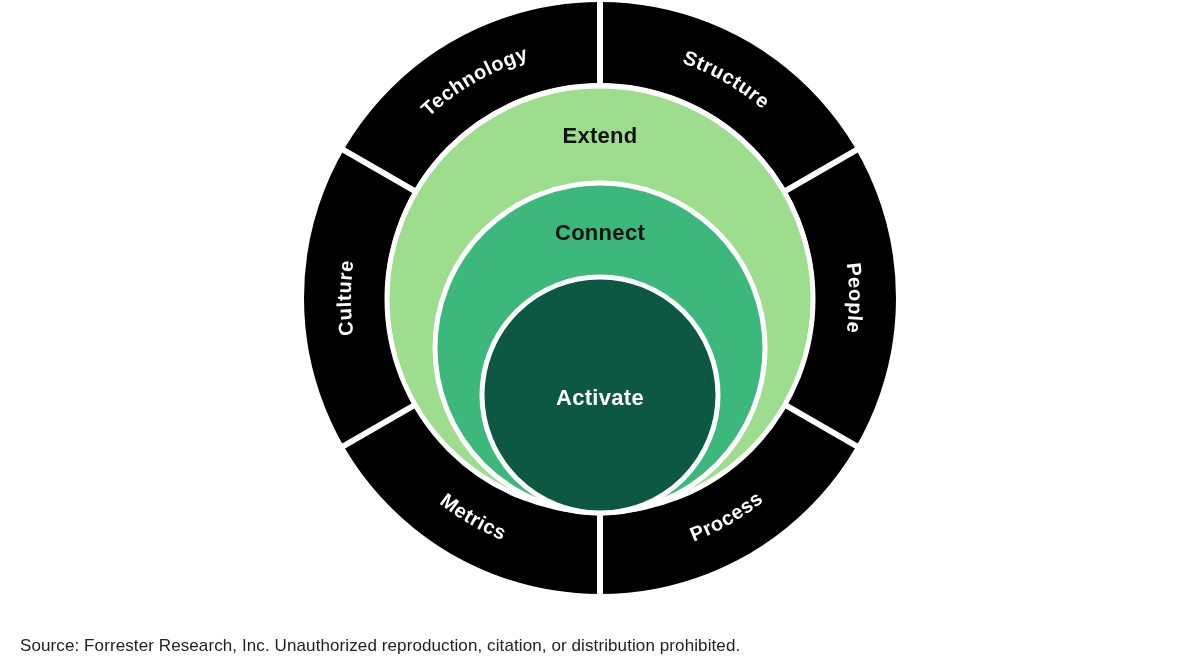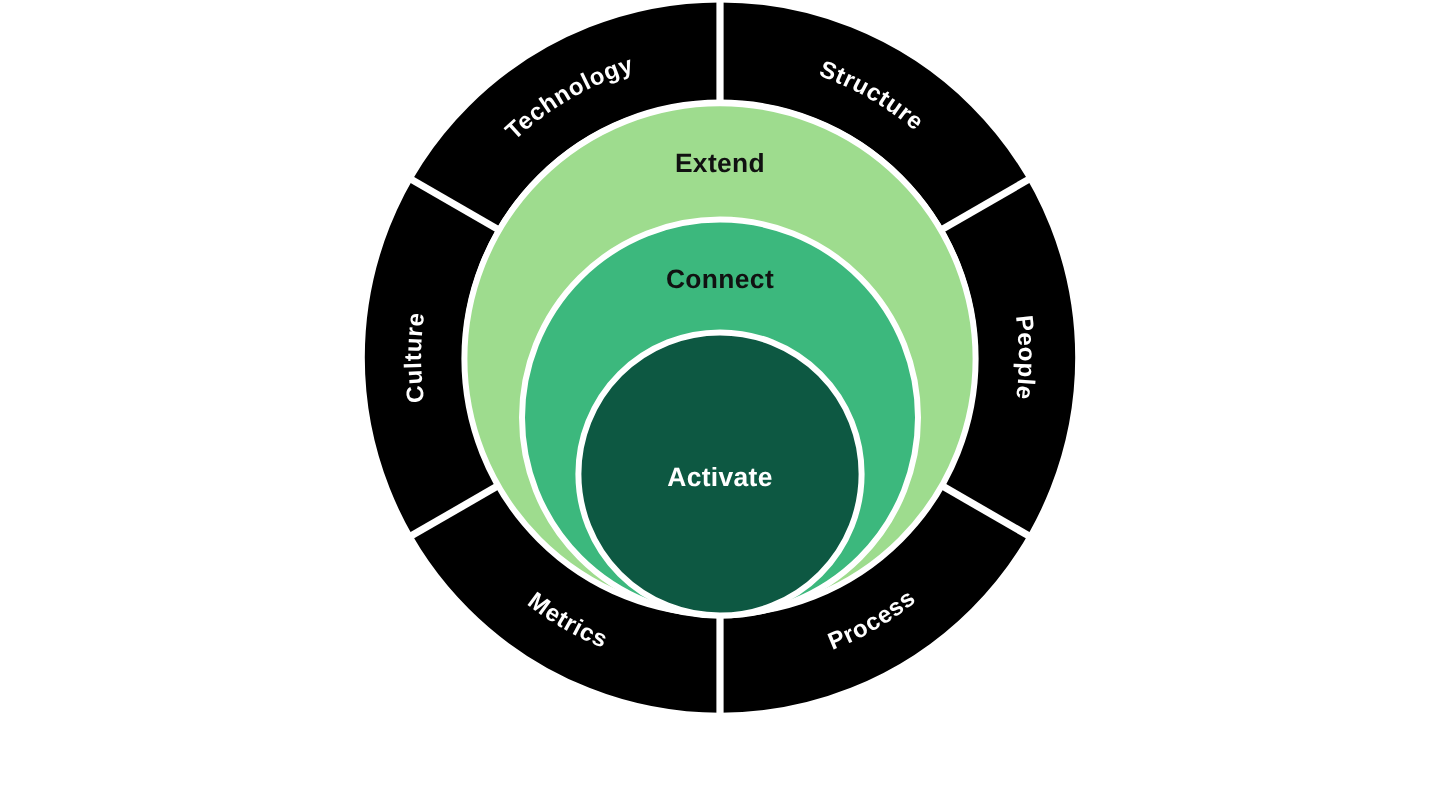--- a/index.html
+++ b/index.html
@@ -97,14 +97,15 @@
 
     <circle cx="600" cy="299" r="213" stroke="#FFFFFF" stroke-width="5" fill="#9EDC8E"></circle>
     <circle cx="600" cy="348" r="165" stroke="#FFFFFF" stroke-width="5" fill="#3CB87D"></circle>
     <circle cx="600" cy="395" r="118" stroke="#FFFFFF" stroke-width="5" fill="#0D5842"></circle>
 
     <text class="circle-label" x="600" y="143" text-anchor="middle" fill="#111111">Extend</text>
     <text class="circle-label" x="600" y="240" text-anchor="middle" fill="#111111">Connect</text>
     <text class="circle-label" x="600" y="405" text-anchor="middle" fill="#FFFFFF">Activate</text>
   </svg>
 
+  <p class="source-note">Source: Forrester Research, Inc. Unauthorized reproduction, citation, or distribution prohibited.</p>
 
 </div>
 
 </body></html>

